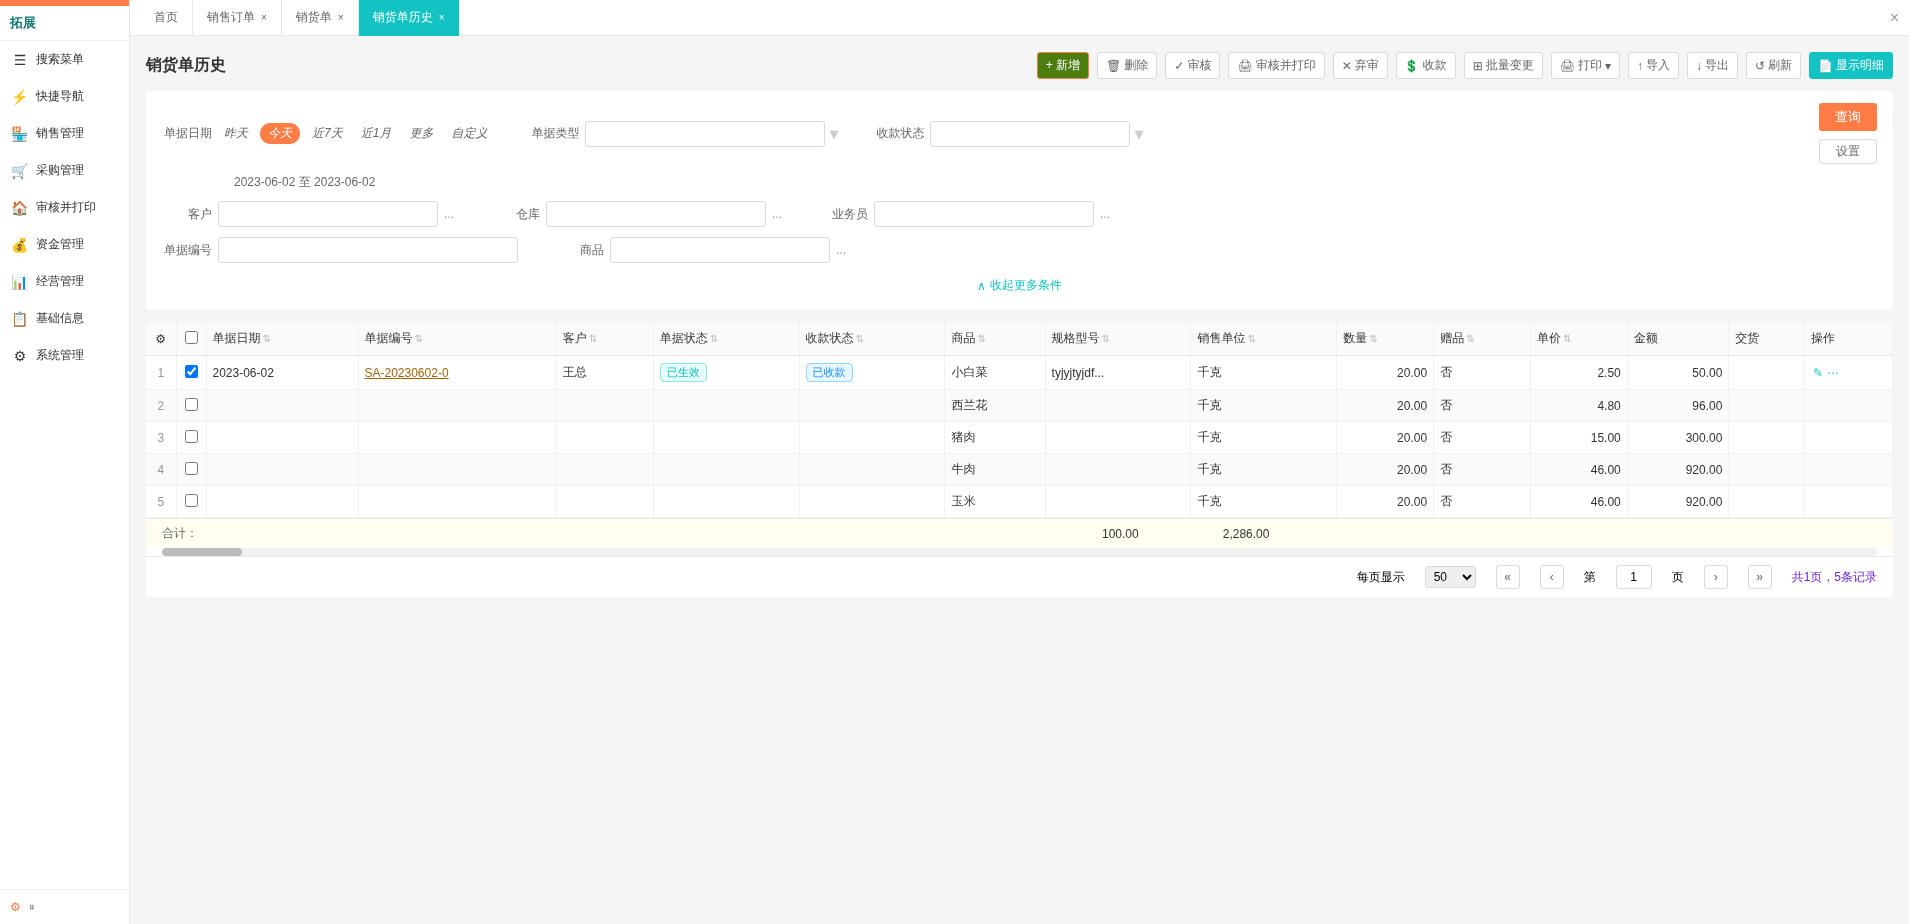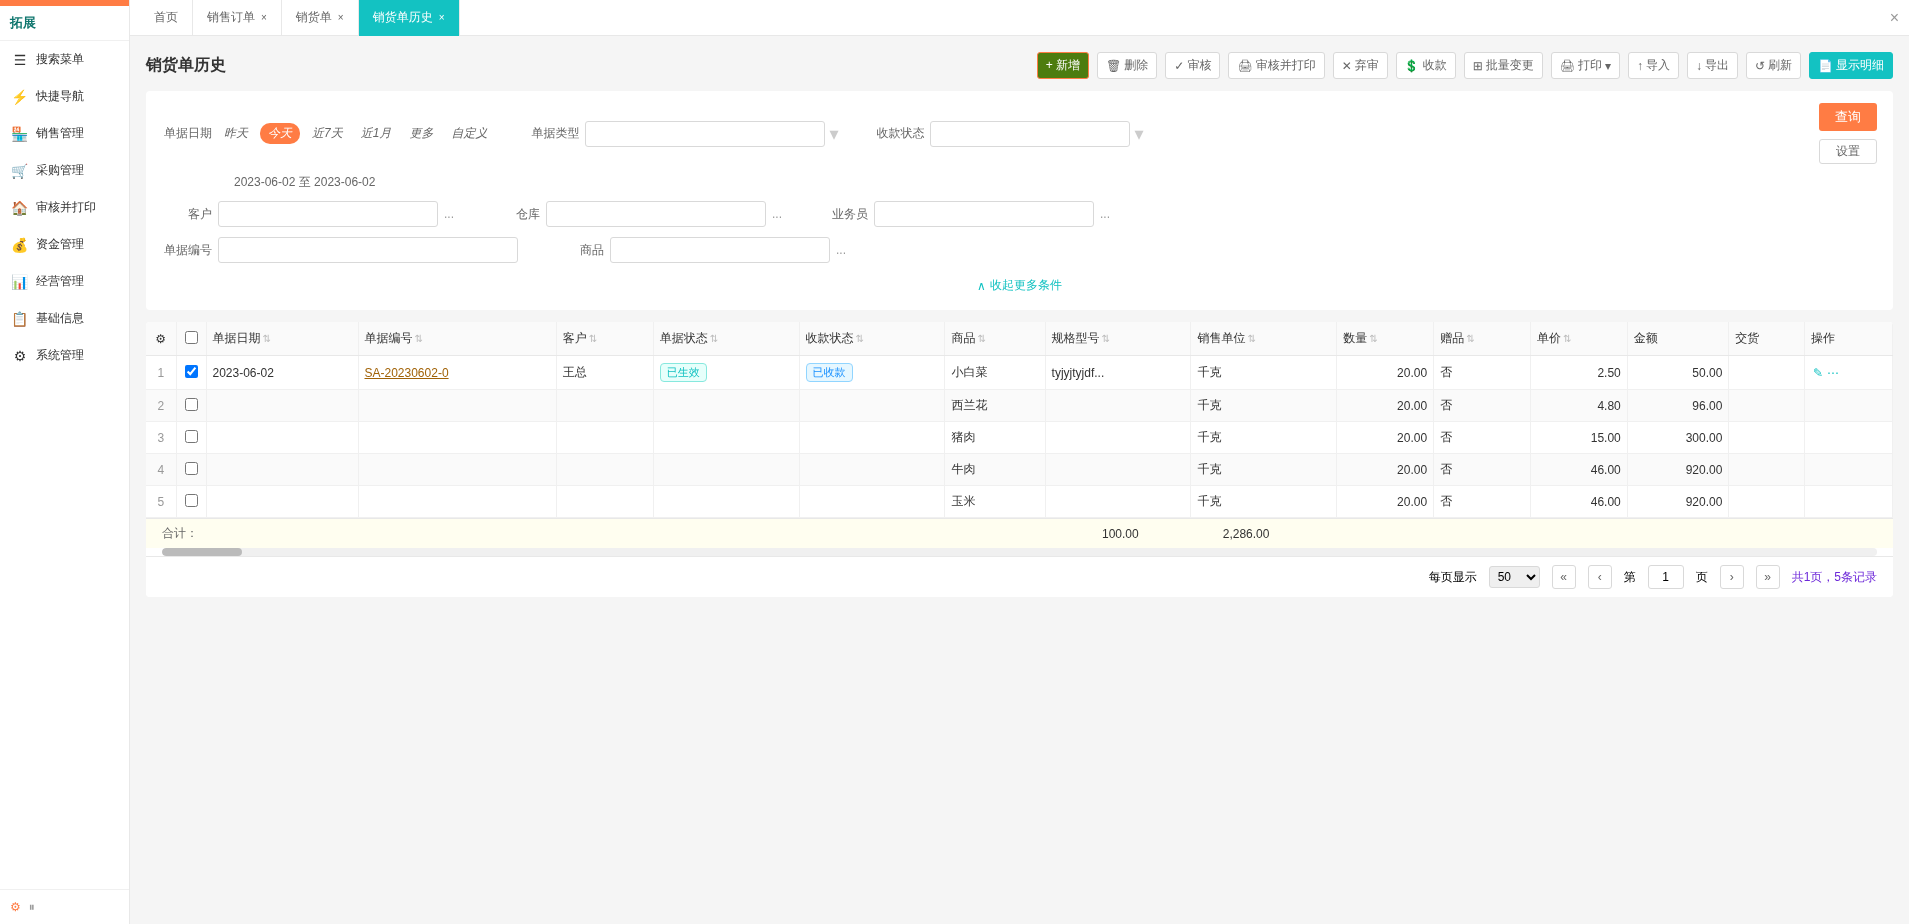--- a/index.html
+++ b/index.html
@@ -65,21 +65,21 @@
     .action-btn { color: #13c2c2; cursor: pointer; margin: 0 2px; font-size: 12px; }
     .row-num { color: #999; text-align: center; }
     a.link { color: #a16207; cursor: pointer; text-decoration: underline; }
 
     
     .table-footer { background: #fffef0; padding: 6px 16px; display: flex; align-items: center; border-top: 1px solid #e8e8e8; }
     .footer-label { color: #666; min-width: 40px; }
     .footer-total { display: flex; gap: 84px; padding-left: 900px; }
 
     
-    .pagination { display: flex; align-items: center; justify-content: flex-end; padding: 8px 16px; background: #fff; gap: 12px; border-top: 1px solid #e8e8e8; }
+    .pagination { display: flex; align-items: center; justify-content: flex-end; padding: 8px 16px; background: #fff; gap: 20px; border-top: 1px solid #e8e8e8; }
     .page-size-select { border: 1px solid #d9d9d9; border-radius: 3px; padding: 2px 4px; }
     .page-btn { border: 1px solid #d9d9d9; background: #fff; width: 24px; height: 24px; display: flex; align-items: center; justify-content: center; cursor: pointer; border-radius: 3px; color: #666; font-size: 12px; }
     .page-input { border: 1px solid #d9d9d9; border-radius: 3px; width: 36px; height: 24px; text-align: center; }
     .page-info { color: #6d28d9; }
 
     
     .scroll-bar-area { background: #f0f0f0; height: 8px; margin: 0 16px; border-radius: 4px; overflow: hidden; }
     .scroll-bar-thumb { background: #bbb; height: 8px; width: 80px; border-radius: 4px; }
   </style>
 </head>

